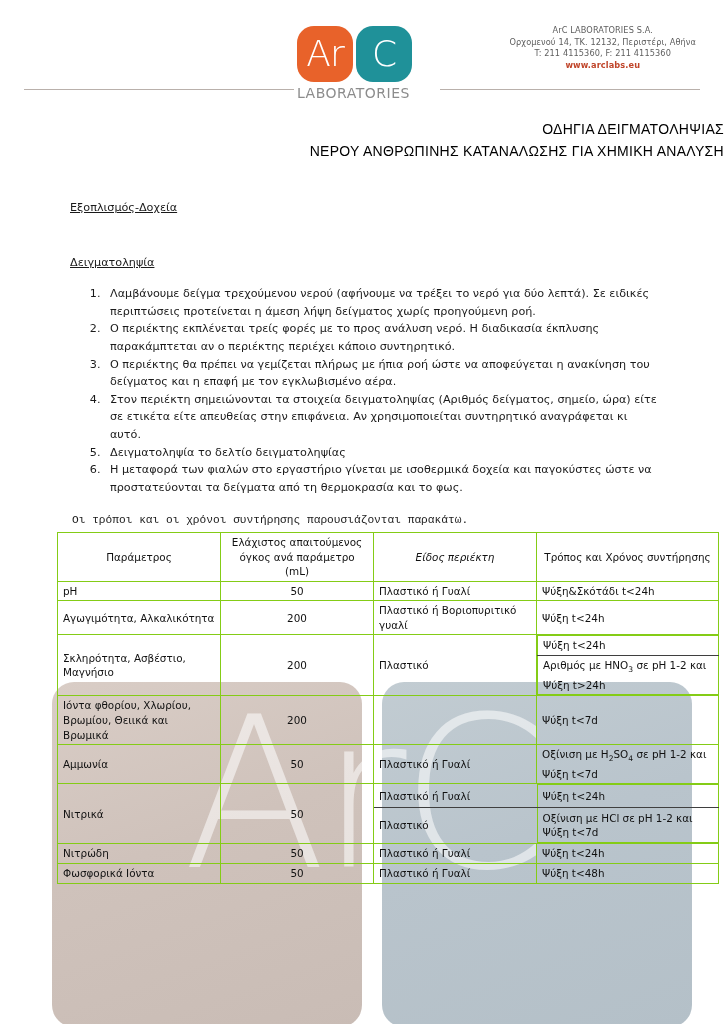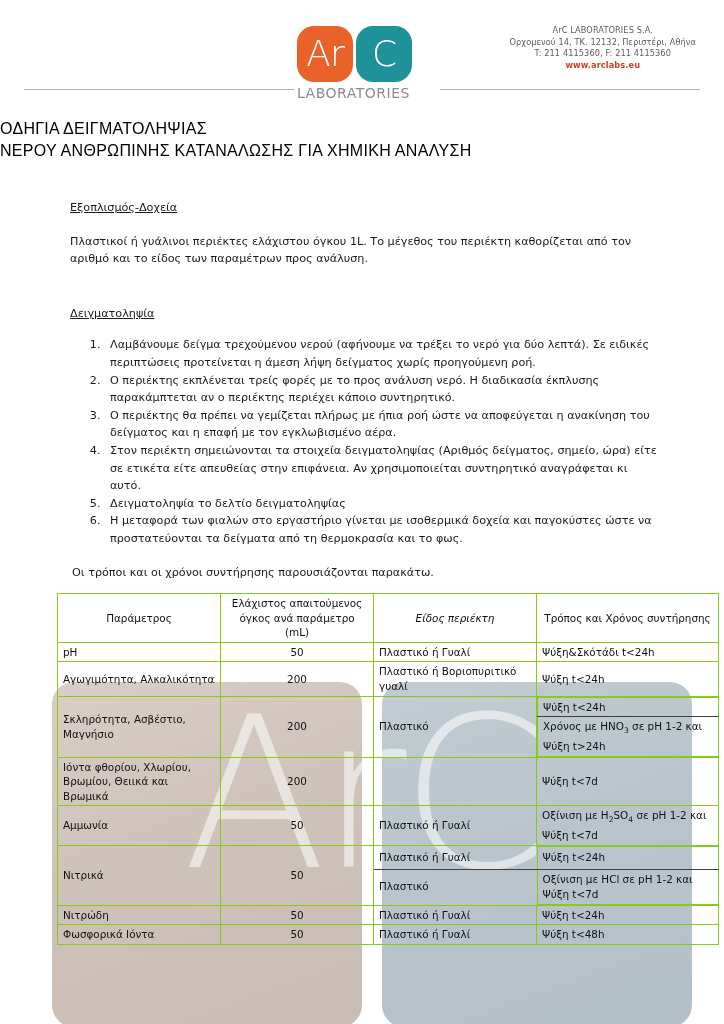--- a/index.html
+++ b/index.html
@@ -127,23 +127,23 @@
     position: absolute;
     left: 440px;
     top: 89px;
     width: 260px;
     height: 1px;
     background: #b9b0ab;
   }
 
   
   .doc-title {
-    text-align: left;
+    text-align: right;
     font-family: "Liberation Sans", sans-serif;
-    font-size: 16px;
+    font-size: 14px;
     line-height: 22px;
     color: #000000;
     letter-spacing: 0.3px;
   }
   .doc-title .l1 { display: block; }
   .doc-title .l2 { display: block; }
 
   
   .body-wrap {
     padding: 0 40px 0 70px;
@@ -168,22 +168,23 @@
     padding-left: 34px;
     padding-right: 26px;
   }
   ol.steps li {
     margin: 0 0 0 0;
     padding-left: 6px;
     line-height: 17.6px;
   }
   .lead-in {
     margin-top: 16px;
-    margin-bottom: 12px;
+    margin-bottom: 2px;
     padding-left: 2px;
+    font-family: Liberation Mono, monospace;
   }
 
   
   .tbl-wrap { padding: 0 0 0 57px; }
   table.main {
     border-collapse: collapse;
     width: 617px;
     font-family: "DejaVu Sans", sans-serif;
     font-size: 10.4px;
     color: #111111;
@@ -254,21 +255,20 @@
     </div>
 
     <div class="doc-title">
       <span class="l1">ΟΔΗΓΙΑ ΔΕΙΓΜΑΤΟΛΗΨΙΑΣ</span>
       <span class="l2">ΝΕΡΟΥ ΑΝΘΡΩΠΙΝΗΣ ΚΑΤΑΝΑΛΩΣΗΣ ΓΙΑ ΧΗΜΙΚΗ ΑΝΑΛΥΣΗ</span>
     </div>
 
     <div class="body-wrap">
 
       <div class="sec-head">Εξοπλισμός-Δοχεία</div>
-      <div class="para">Πλαστικοί ή γυάλινοι περιέκτες ελάχιστου όγκου 1L. Το μέγεθος του περιέκτη καθορίζεται από τον αριθμό και το είδος των παραμέτρων προς ανάλυση.</div>
 
       <div class="sec-head">Δειγματοληψία</div>
 
       <ol class="steps">
         <li>Λαμβάνουμε δείγμα τρεχούμενου νερού (αφήνουμε να τρέξει το νερό για δύο λεπτά). Σε ειδικές περιπτώσεις προτείνεται η άμεση λήψη δείγματος χωρίς προηγούμενη ροή.</li>
         <li>Ο περιέκτης εκπλένεται τρείς φορές με το προς ανάλυση νερό. Η διαδικασία έκπλυσης παρακάμπτεται αν ο περιέκτης περιέχει κάποιο συντηρητικό.</li>
         <li>Ο περιέκτης θα πρέπει να γεμίζεται πλήρως με ήπια ροή ώστε να αποφεύγεται η ανακίνηση του δείγματος και η επαφή με τον εγκλωβισμένο αέρα.</li>
         <li>Στον περιέκτη σημειώνονται τα στοιχεία δειγματοληψίας (Αριθμός δείγματος, σημείο, ώρα) είτε σε ετικέτα είτε απευθείας στην επιφάνεια. Αν χρησιμοποιείται συντηρητικό αναγράφεται κι αυτό.</li>
         <li>Δειγματοληψία το δελτίο δειγματοληψίας</li>
         <li>Η μεταφορά των φιαλών στο εργαστήριο γίνεται με ισοθερμικά δοχεία και παγοκύστες ώστε να προστατεύονται τα δείγματα από τη θερμοκρασία και το φως.</li>
@@ -307,21 +307,21 @@
             <td>Σκληρότητα, Ασβέστιο, Μαγνήσιο</td>
             <td class="cell-center">200</td>
             <td>Πλαστικό</td>
             <td class="nopad">
               <table class="nested">
                 <tbody>
                     <tr>
                   <td style="border-bottom:1px solid #3f3f3f;">Ψύξη t&lt;24h</td>
                 </tr>
                 <tr>
-                  <td><span>Χρόνος με HNO</span><sub>3</sub><span> σε pH 1-2 και Ψύξη t&gt;24h</span></td>
+                  <td><span>Αριθμός με HNO</span><sub>3</sub><span> σε pH 1-2 και Ψύξη t&gt;24h</span></td>
                 </tr>
               </tbody>
                 </table>
             </td>
           </tr>
 
           <tr>
             <td class="h-tall">Ιόντα φθορίου, Χλωρίου, Βρωμίου, Θειικά και Βρωμικά</td>
             <td class="cell-center">200</td>
             <td></td>

